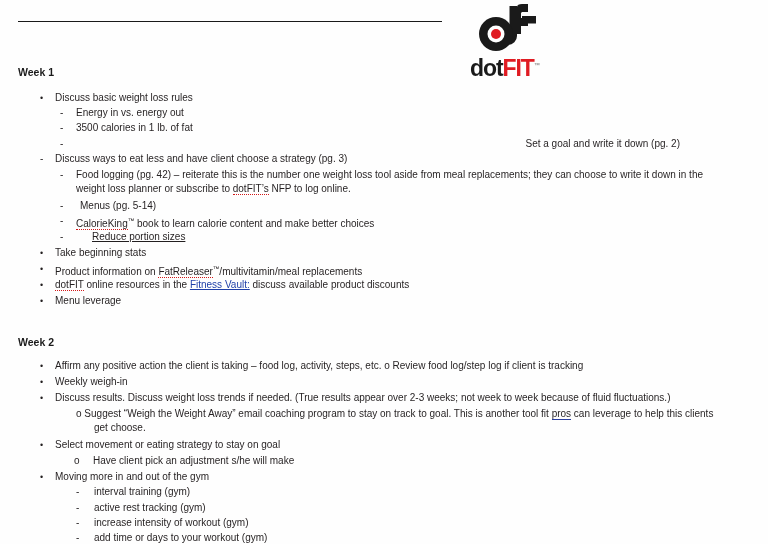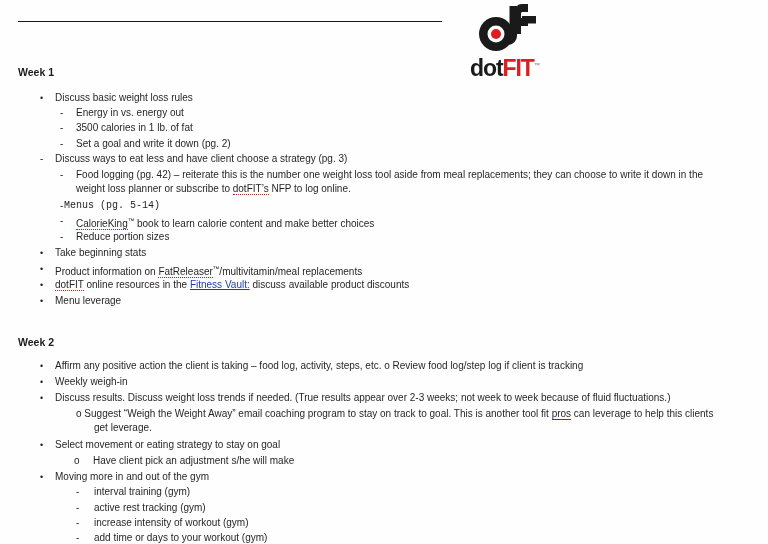--- a/index.html
+++ b/index.html
@@ -170,49 +170,49 @@
     <span class="body" style="margin-left:16px;">Energy in vs. energy out</span>
   </div>
 
   <div class="item lvl2" style="left:60px; top:121px; width:620px;">
     <span class="marker">-</span>
     <span class="body" style="margin-left:16px;">3500 calories in 1 lb. of fat</span>
   </div>
 
   <div class="item lvl2" style="left:60px; top:137px; width:620px;">
     <span class="marker">-</span>
-    <span class="body" style="margin-left:16px;">Set a goal and write it down (pg. 2)</span>
+    <span class="body" style="margin-left:24px;text-align:right;">Set a goal and write it down (pg. 2)</span>
   </div>
 
   <div class="item lvl1" style="left:40px; top:152px; width:660px;">
     <span class="marker">-</span>
     <span class="body" style="margin-left:15px;">Discuss ways to eat less and have client choose a strategy (pg. 3)</span>
   </div>
 
   <div class="item lvl2" style="left:60px; top:168px; width:700px;">
     <span class="marker">-</span>
     <span class="body" style="margin-left:16px;">
       <span class="nowrapline">Food logging (pg. 42) – reiterate this is the number one weight loss tool aside from meal replacements; they can choose to write it down in the</span><br>
       <span>weight loss planner or subscribe to </span><span class="sq-red">dotFIT’s</span><span> NFP to log online.</span>
     </span>
   </div>
 
   <div class="item lvl2" style="left:60px; top:199px; width:620px;">
     <span class="marker">-</span>
-    <span class="body" style="margin-left:4px;font-family:Liberation Mono, monospace;">Menus (pg. 5-14)</span>
+    <span class="body" style="margin-left:20px;">Menus (pg. 5-14)</span>
   </div>
 
   <div class="item lvl2" style="left:60px; top:214px; width:620px;">
     <span class="marker">-</span>
     <span class="body" style="margin-left:16px;"><span class="sq-red">CalorieKing</span><span class="tm-sup">™</span><span> book to learn calorie content and make better choices</span></span>
   </div>
 
   <div class="item lvl2" style="left:60px; top:230px; width:620px;">
     <span class="marker">-</span>
-    <span class="body" style="margin-left:16px;">Reduce portion sizes</span>
+    <span class="body" style="margin-left:32px;text-decoration:underline;">Reduce portion sizes</span>
   </div>
 
   <div class="item lvl1" style="left:40px; top:246px; width:660px;">
     <span class="marker dot">•</span>
     <span class="body" style="margin-left:15px;">Take beginning stats</span>
   </div>
 
   <div class="item lvl1" style="left:40px; top:262px; width:660px;">
     <span class="marker dot">•</span>
     <span class="body" style="margin-left:15px;"><span>Product information on </span><span class="sq-red">FatReleaser</span><span class="tm-sup">™</span><span>/multivitamin/meal replacements</span></span>
@@ -241,21 +241,21 @@
   </div>
 
   <div class="item lvl1" style="left:40px; top:391px; width:710px;">
     <span class="marker dot">•</span>
     <span class="body nowrapline" style="margin-left:15px;">Discuss results. Discuss weight loss trends if needed. (True results appear over 2-3 weeks; not week to week because of fluid fluctuations.)</span>
   </div>
 
   <div class="item lvl2" style="left:76px; top:407px; width:690px;">
     <span class="body">
       <span class="nowrapline"><span>o Suggest “Weigh the Weight Away” email coaching program to stay on track to goal. This is another tool fit </span><span class="sq-blue">pros</span><span> can leverage to help this clients</span></span><br>
-      <span style="margin-left:18px; display:inline-block;">get leverage.</span>
+      <span style="margin-left:18px; display:inline-block;">get choose.</span>
     </span>
   </div>
 
   <div class="item lvl1" style="left:40px; top:438px; width:680px;">
     <span class="marker dot">•</span>
     <span class="body" style="margin-left:15px;">Select movement or eating strategy to stay on goal</span>
   </div>
 
   <div class="item lvl2" style="left:74px; top:454px; width:660px;">
     <span class="marker">o</span>

